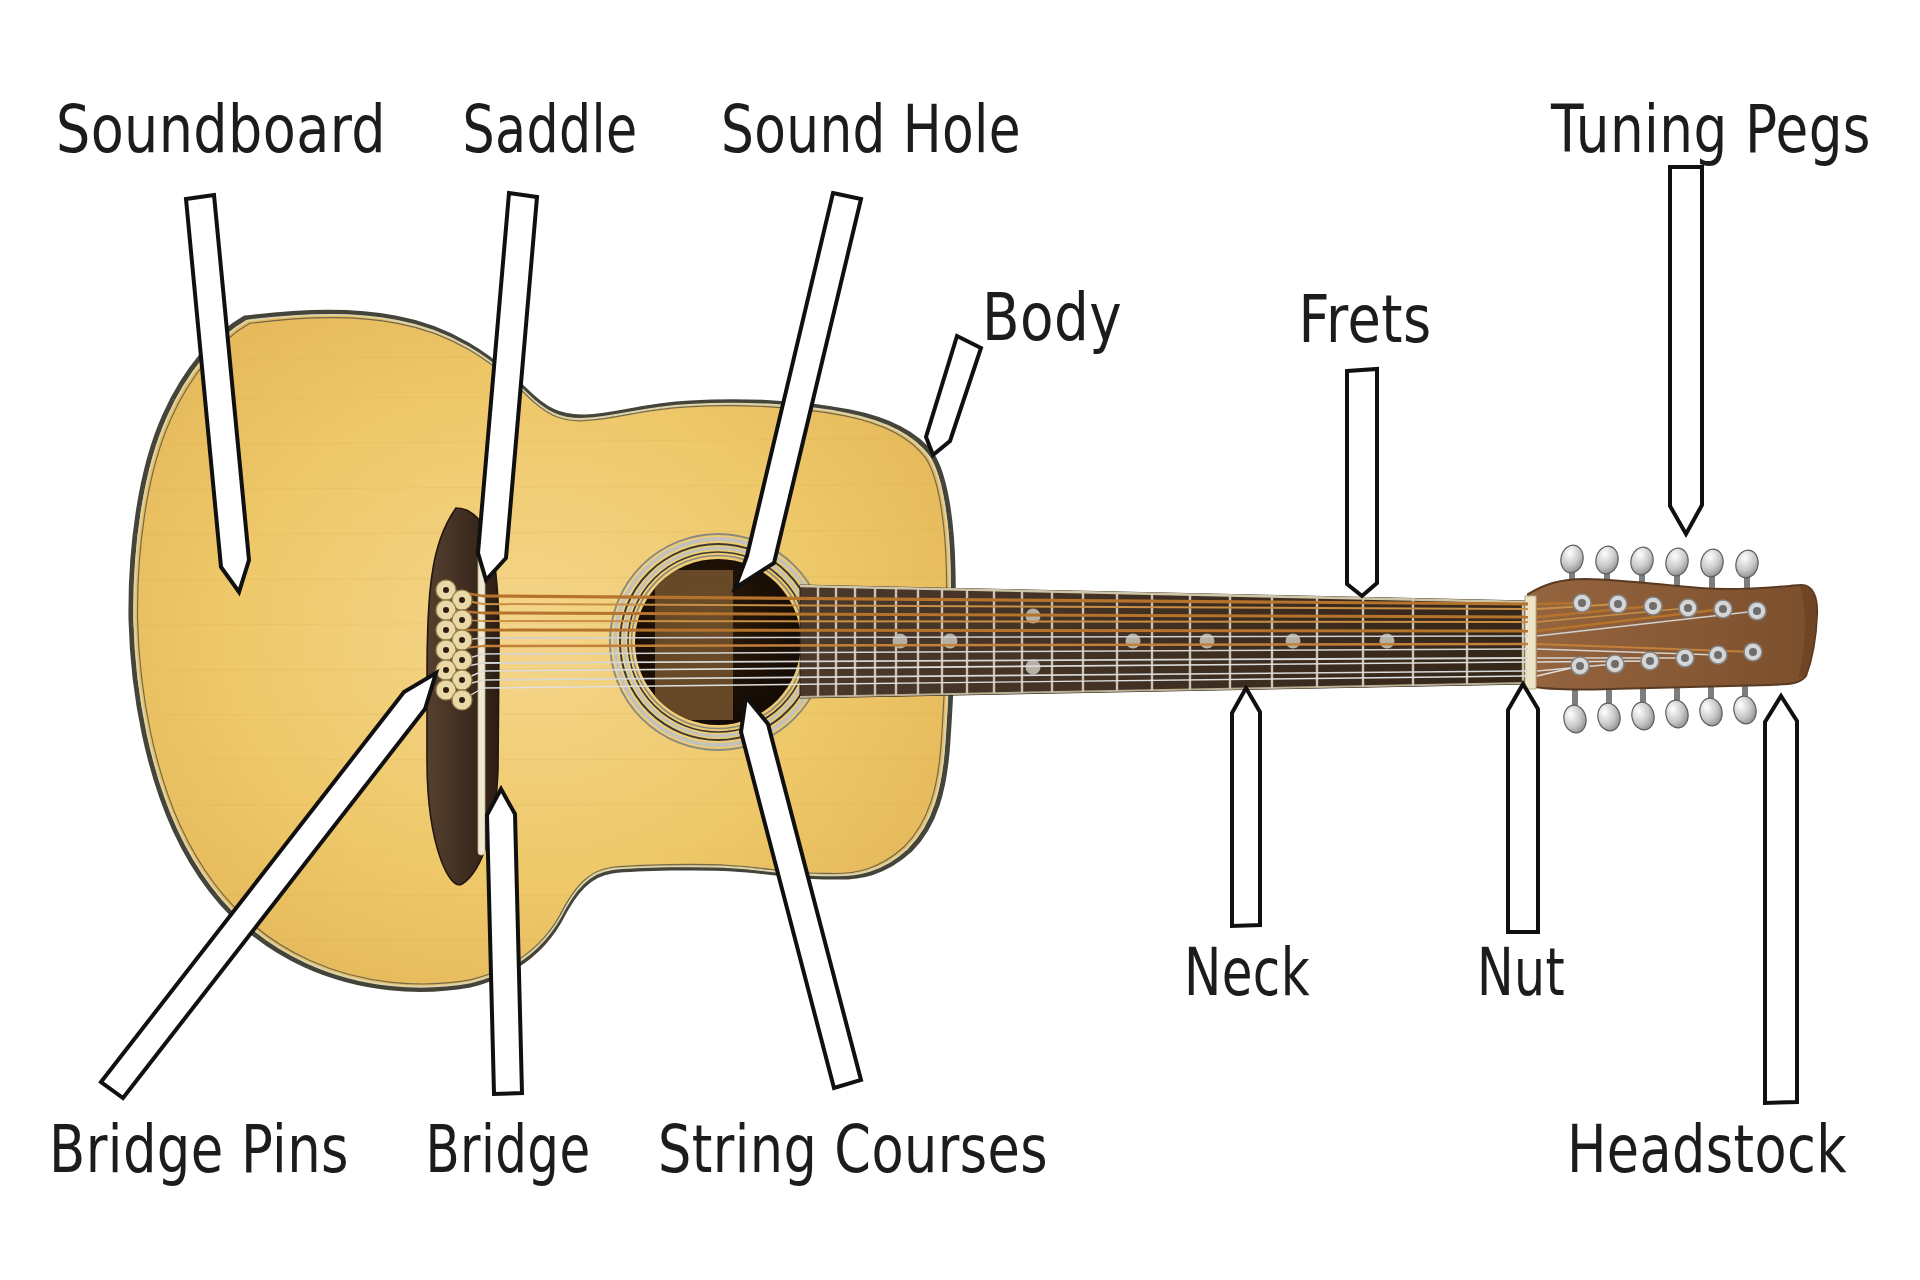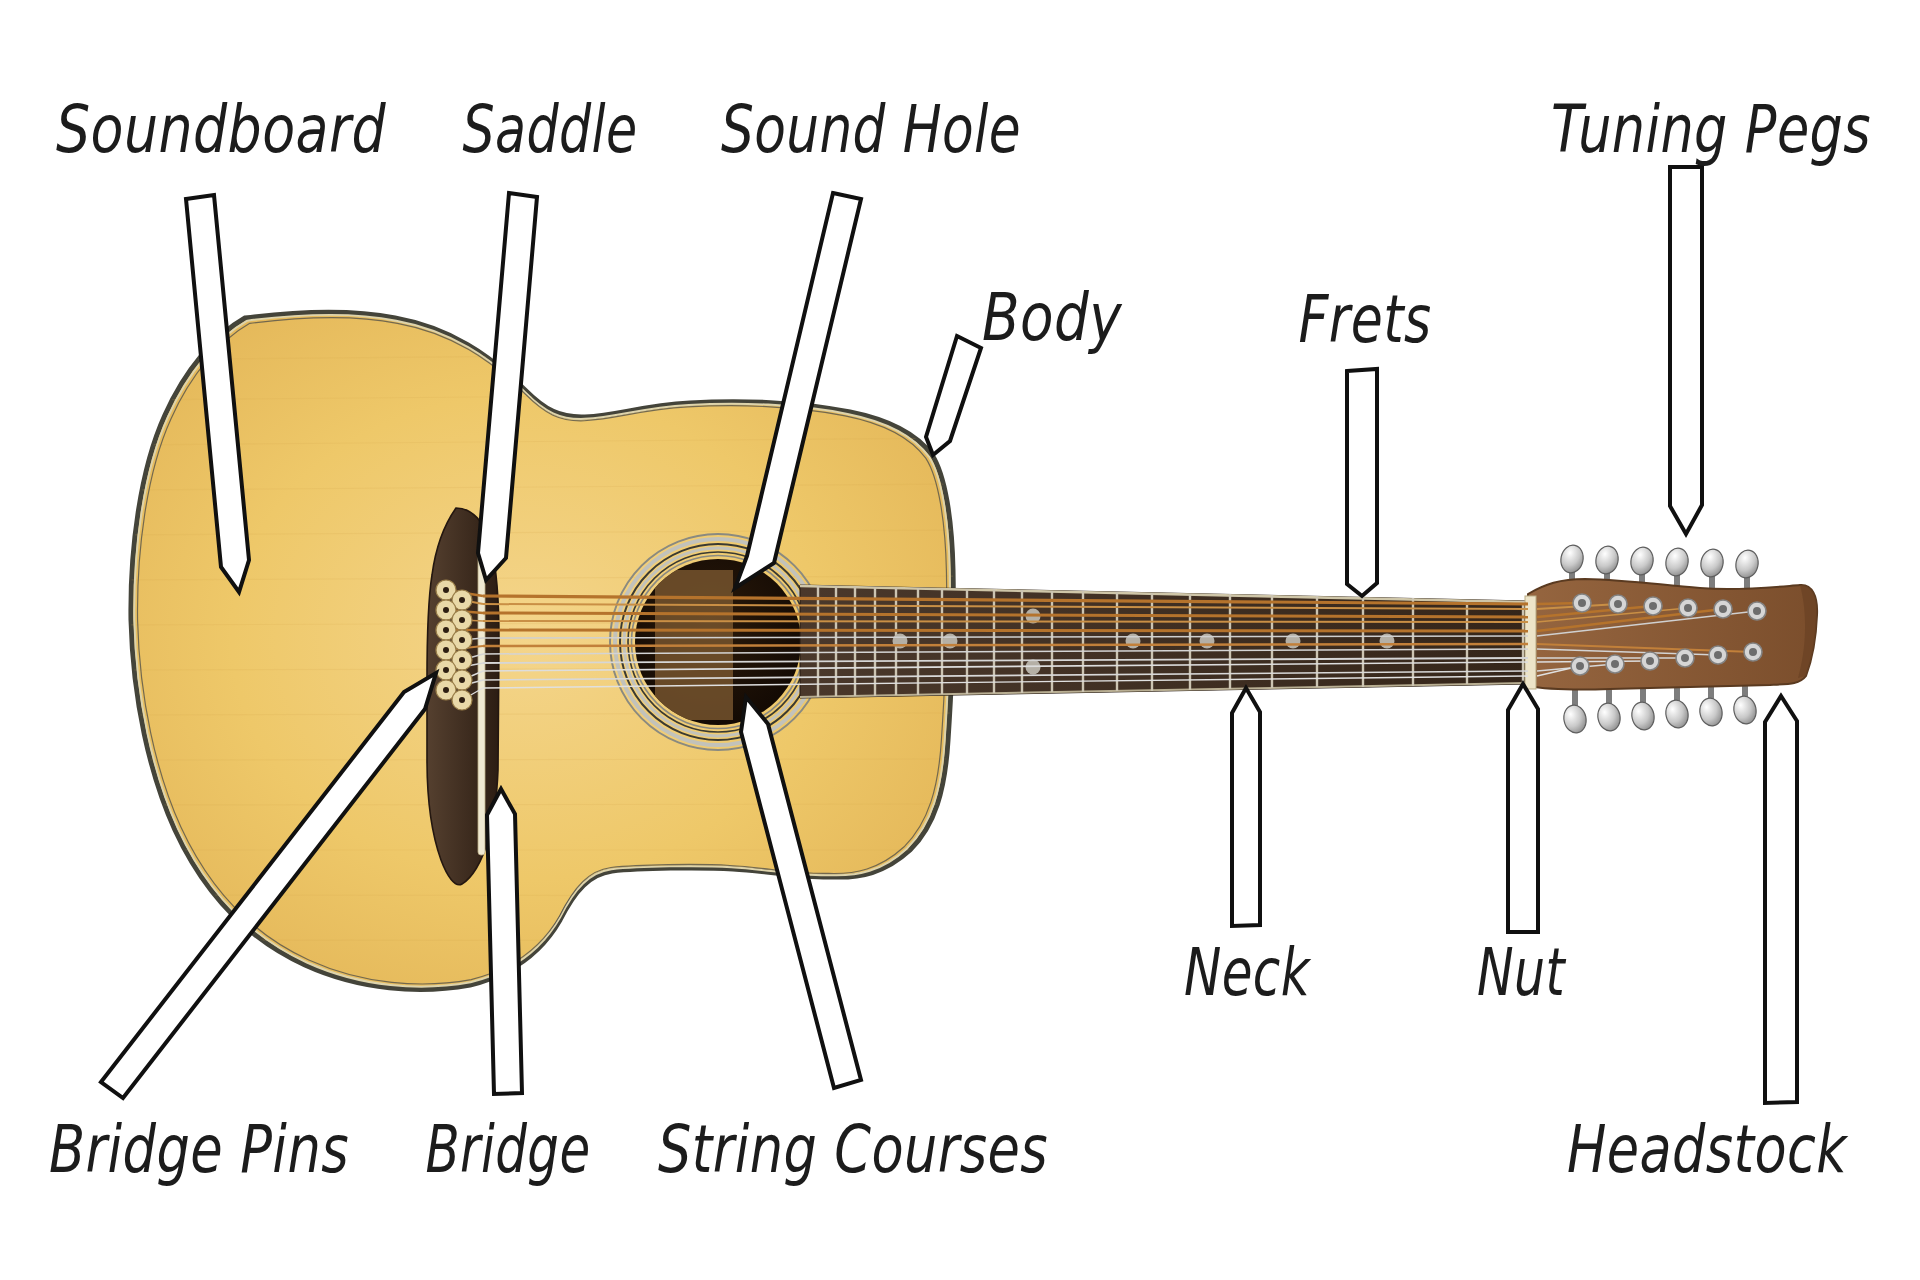--- a/index.html
+++ b/index.html
@@ -1,17 +1,17 @@
 <!DOCTYPE html>
 <html><head>
 <meta charset="utf-8">
 <style>
   html,body{margin:0;padding:0;background:#ffffff;}
   .stage{position:relative;width:1920px;height:1280px;background:#ffffff;overflow:hidden;
-         font-family:"DejaVu Sans","Liberation Sans",sans-serif;font-style:italic;}
+         font-family:"DejaVu Sans","Liberation Sans",sans-serif;}
   svg{display:block;}
   .lbl{fill:#1c1c1c;font-family:"DejaVu Sans","Liberation Sans",sans-serif;
        font-weight:400;letter-spacing:.5px;}
   .pointer{fill:#ffffff;stroke:#101010;stroke-width:4;stroke-linejoin:miter;}
   .fret{stroke:#ccc4b2;stroke-width:2.4;}
   .dot{fill:#b5b0a6;}
   .grain{stroke:#d7a94f;stroke-width:1.2;opacity:.18;}
 </style>
 </head>
 <body>

